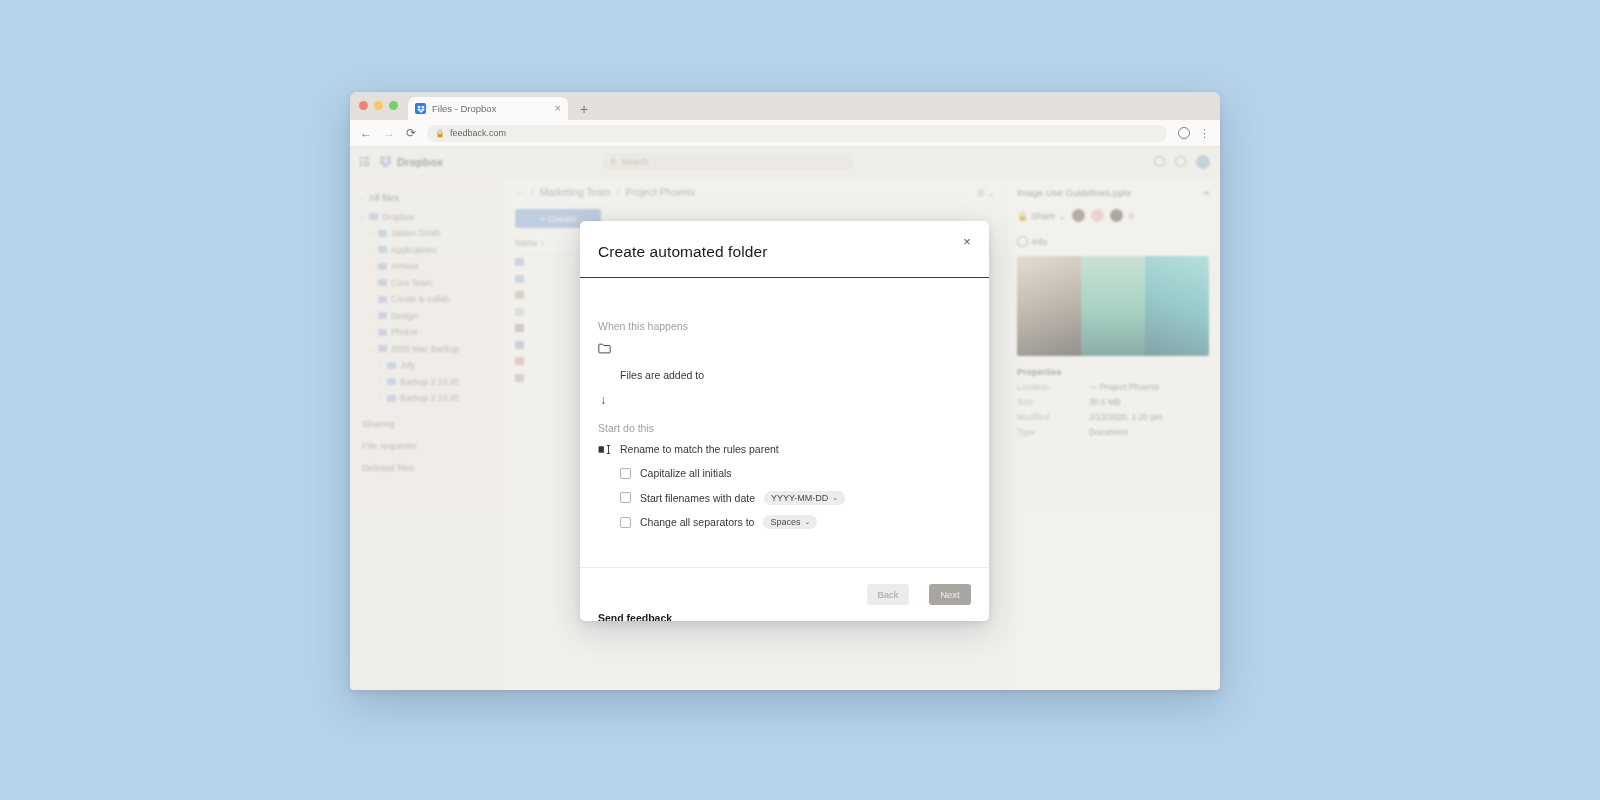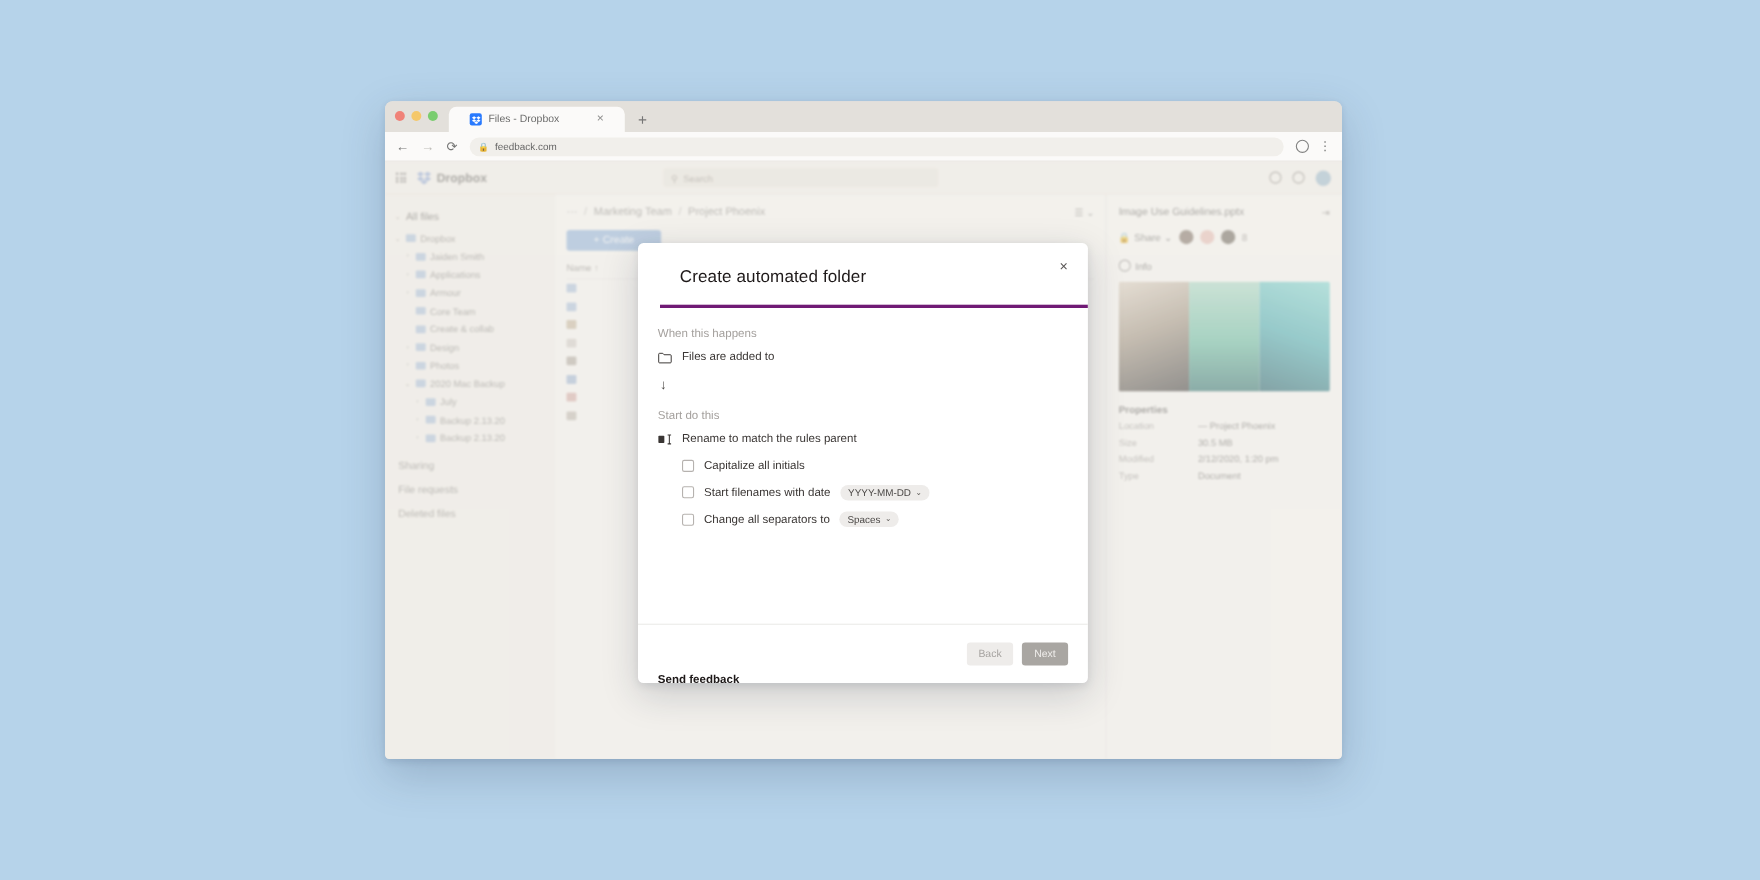--- a/index.html
+++ b/index.html
@@ -39,21 +39,21 @@
   .tl.red { background: #ee6a5f; }
   .tl.yellow { background: #f4be4f; }
   .tl.green { background: #61c454; }
 
   #browser-tab {
     margin-left: 10px;
     width: 160px; height: 23px;
     background: #fbfaf8;
     border-radius: 7px 7px 0 0;
     display: flex; align-items: center;
-    padding: 0 19px;
+    padding: 0 7px;
     gap: 6px;
     font-size: 9.5px;
     color: #4d4d4d;
   }
   .tab-favicon {
     width: 11px; height: 11px; border-radius: 2px;
     background: #0061fe;
     display: flex; align-items: center; justify-content: center;
     flex: 0 0 auto;
   }
@@ -204,37 +204,36 @@
     width: 409px; height: 400px;
     background: #ffffff;
     border-radius: 5px;
     box-shadow: 0 10px 34px rgba(30,40,60,.18), 0 2px 8px rgba(30,40,60,.10);
     display: flex; flex-direction: column;
     overflow: hidden;
   }
   #modal-header {
     position: relative; flex: 0 0 auto;
     padding: 22px 22px 16px 18px;
-    border-bottom: 3px solid #701a75;
-    margin-left: 20px;
+    border-bottom: 1px solid #701a75;
   }
   #modal-title { font-size: 15.5px; color: #1e1919; font-weight: 400; letter-spacing: .1px; }
   #modal-close {
     position: absolute; right: 14px; top: 12px;
     width: 16px; height: 16px;
     display: flex; align-items: center; justify-content: center;
     font-size: 13px; color: #5a5756; line-height: 1;
     cursor: pointer;
   }
   #modal-body { flex: 1; padding: 17px 22px 0 18px; }
-  .section-label { font-size: 10.5px; color: #a4a09d; margin-bottom: 9px; }
+  .section-label { font-size: 10.5px; color: #a4a09d; margin-bottom: 9px; margin-top: 25px; }
   .trigger-row { display: flex; align-items: flex-start; gap: 9px; }
   .folder-icon { width: 13px; height: 11px; margin-top: 2px; flex: 0 0 auto; }
   .trigger-main { flex: 1; }
-  .trigger-text { font-size: 10.5px; color: #3a3634; }
+  .trigger-text { font-size: 10.5px; color: #3a3634; margin-top: 28px; }
   #folder-select {
     margin-top: 7px; height: 22px;
     border: 1px solid #d8d5d2; border-radius: 3px;
     background: #fff;
     display: flex; align-items: center;
     padding: 0 9px;
     font-size: 10px; color: #3a3634;
     cursor: pointer;
   }
   #folder-select .chev { margin-left: auto; font-size: 9px; color: #6f6c69; }
@@ -264,21 +263,21 @@
     border-top: 1px solid #ecebe9;
     display: flex; align-items: center;
     padding: 0 18px;
   }
   #send-feedback {
     font-size: 10.5px; color: #1e1919; font-weight: 700;
     border-bottom: 1px solid #c9c6c3; padding-bottom: 1px;
     cursor: pointer;
     margin-top: 48px;
   }
-  .footer-btns { margin-left: auto; display: flex; gap: 8px; }
+  .footer-btns { margin-left: auto; display: flex; gap: 20px; }
   .fbtn {
     min-width: 42px; height: 21px;
     border-radius: 3px;
     display: flex; align-items: center; justify-content: center;
     font-size: 9.5px; padding: 0 10px;
     cursor: pointer;
   }
   #back-btn { background: #eeecea; color: #a6a3a0; }
   #next-btn { background: #a9a6a2; color: #f0eeec; }
 </style>

